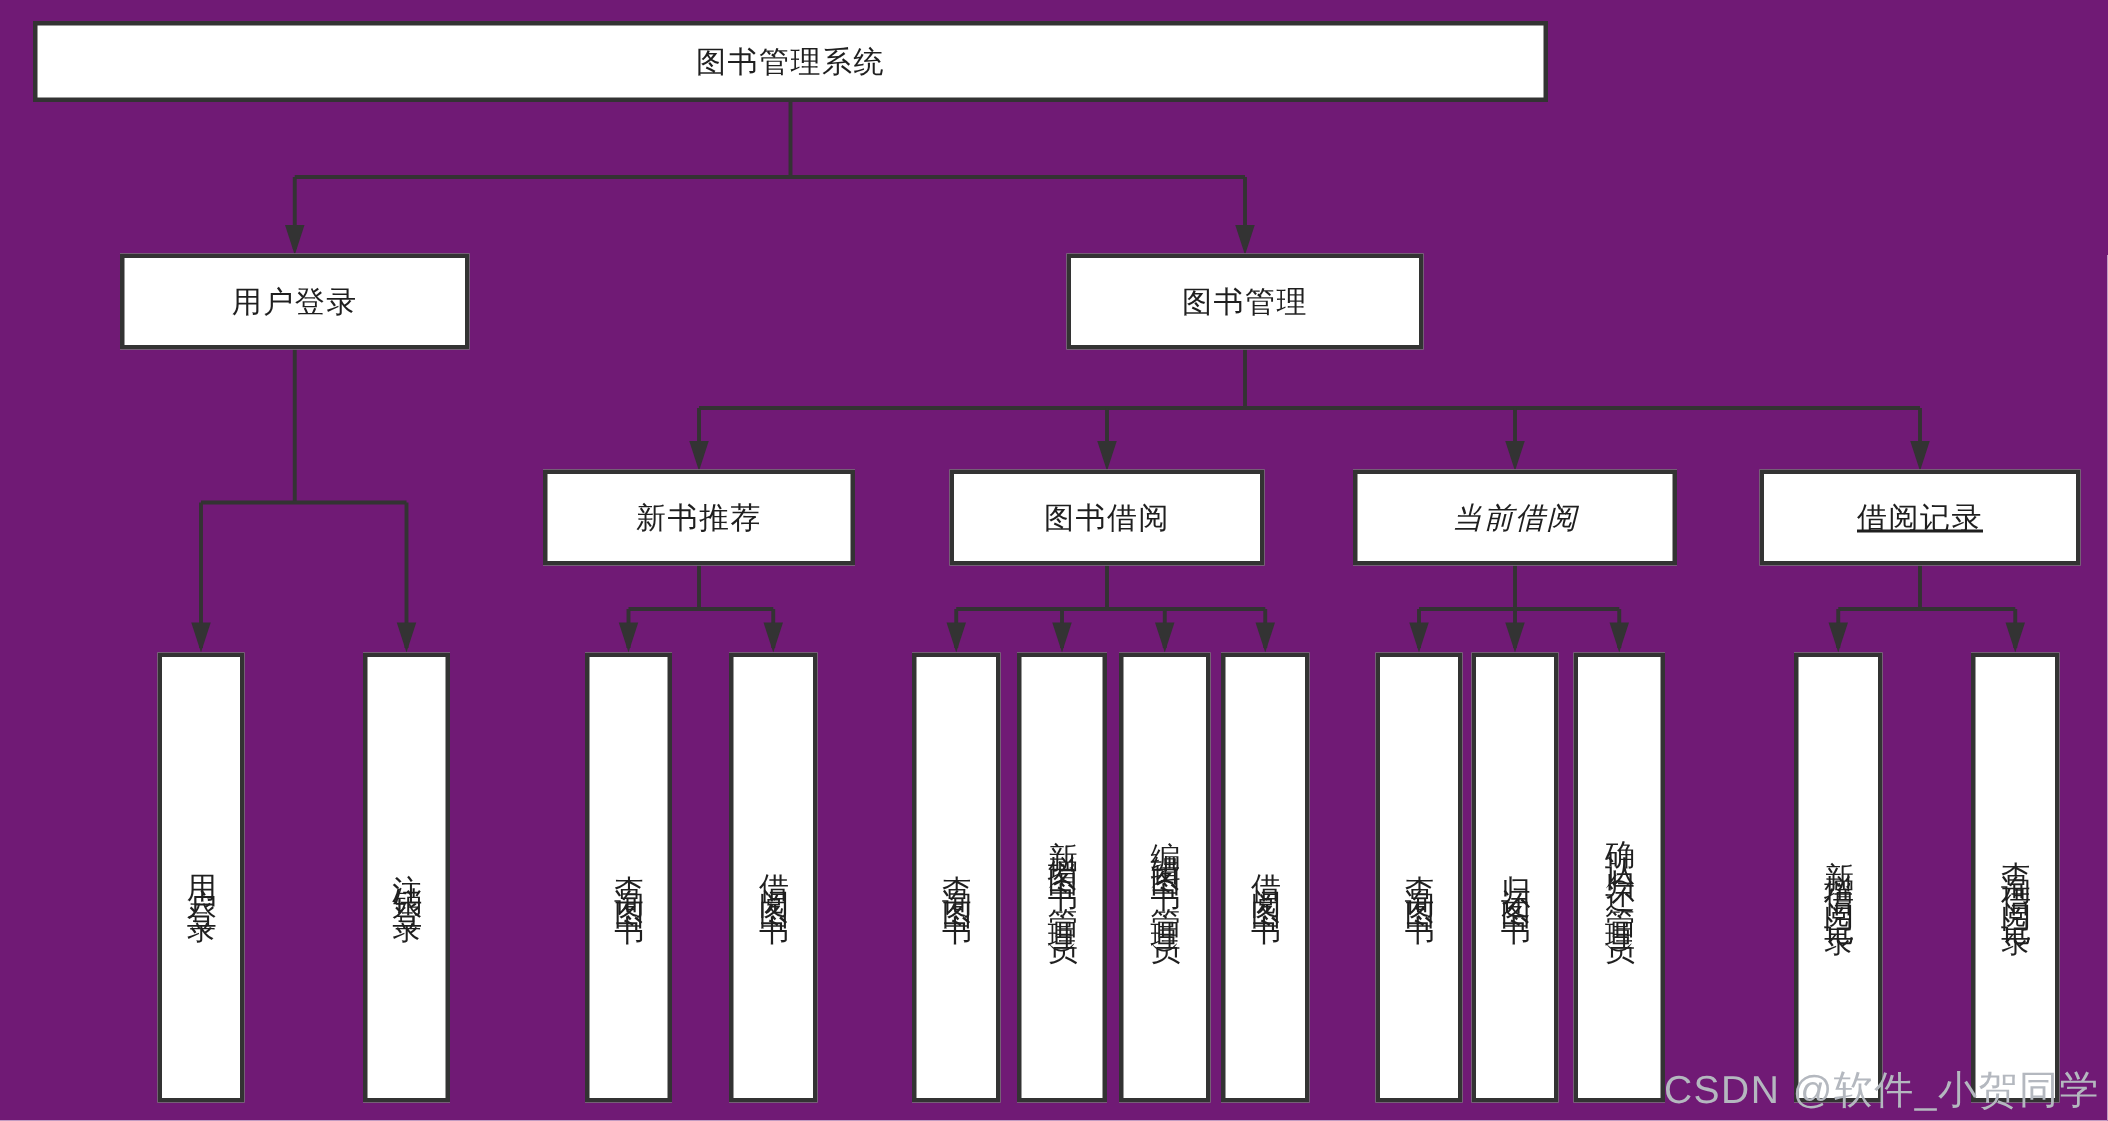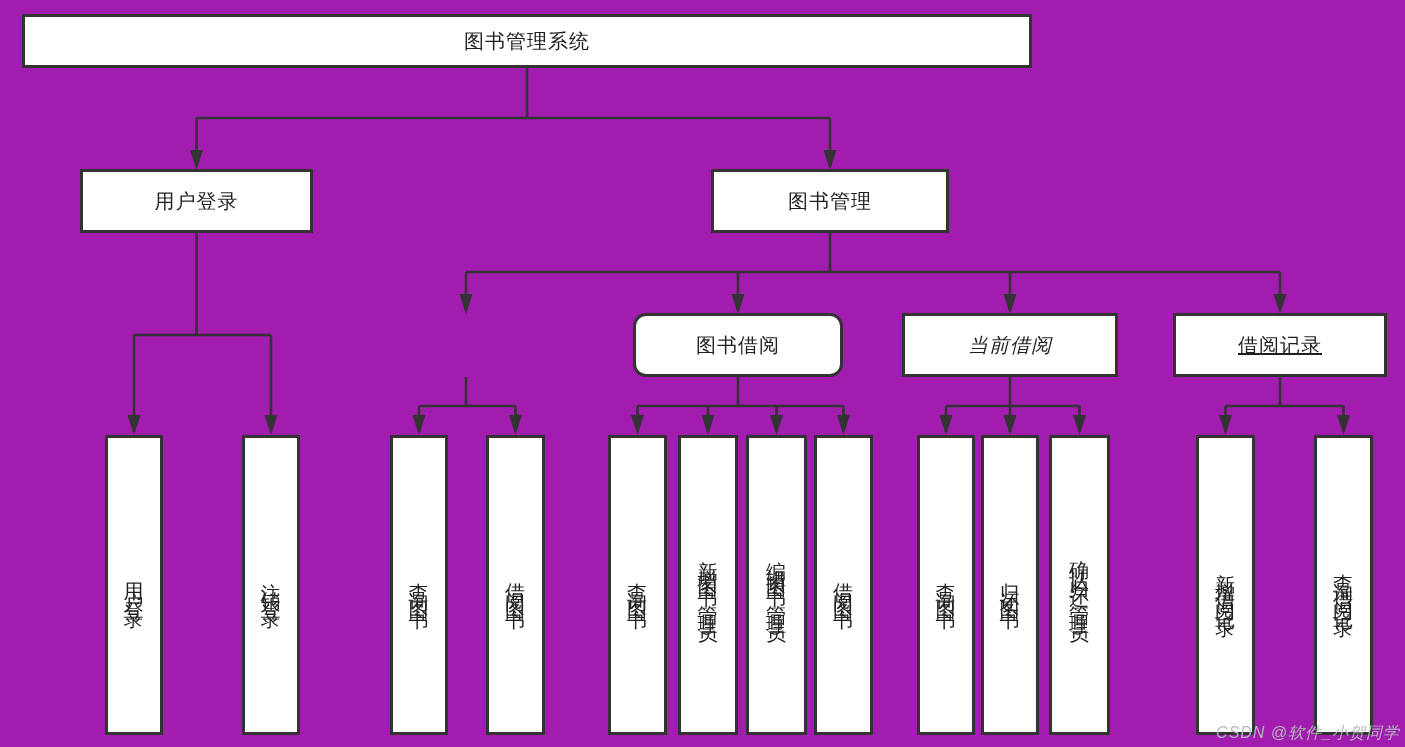--- a/index.html
+++ b/index.html
@@ -1,19 +1,19 @@
 <!DOCTYPE html>
 <html><head>
 <meta charset="utf-8">
 <style>
   html,body { margin:0; padding:0; background:#ffffff; }
   #stage {
     position:relative;
     width:1405px; height:747px;
-    background:#a21caf;
+    background:#701a75;
     font-family:"Liberation Sans","DejaVu Sans",sans-serif;
     color:#1f1f1f;
     overflow:hidden;
   }
   #wires { position:absolute; left:0; top:0; width:1405px; height:747px; }
   .box {
     position:absolute;
     box-sizing:border-box;
     background:#ffffff;
     border:3px solid #333333;
@@ -30,25 +30,24 @@
     display:flex; align-items:center; justify-content:center;
     writing-mode:vertical-rl;
     text-orientation:mixed;
     font-size:20px;
     letter-spacing:9px;
     line-height:1;
   }
   .watermark {
     position:absolute;
     right:5px; bottom:3px;
-    font-size:16px;
+    font-size:26px;
     color:#b4b8bf;
     letter-spacing:1px;
     z-index:5;
-    font-style:italic;
   }
 </style>
 </head>
 <body>
 
 <div id="stage">
 
   <svg id="wires" viewBox="0 0 1405 747" xmlns="http://www.w3.org/2000/svg">
     <g stroke="#333333" stroke-width="2.6" fill="none">
 
@@ -120,21 +119,22 @@
       <polygon points="1219,415 1232,415 1225.5,435"></polygon>
       <polygon points="1337,415 1350,415 1343.5,435"></polygon>
     </g>
   </svg>
 
   <div class="box" style="left:22px; top:14px; width:1010px; height:54px;">图书管理系统</div>
 
   <div class="box" style="left:80px; top:169px; width:233px; height:64px;">用户登录</div>
   <div class="box" style="left:711px; top:169px; width:238px; height:64px;">图书管理</div>
 
-  <div class="box" style="left:633px; top:313px; width:210px; height:64px;border-radius:13px;">图书借阅</div>
+  <div class="box" style="left:362px; top:313px; width:208px; height:64px;">新书推荐</div>
+  <div class="box" style="left:633px; top:313px; width:210px; height:64px;">图书借阅</div>
   <div class="box" style="left:902px; top:313px; width:216px; height:64px;font-style:italic;">当前借阅</div>
   <div class="box" style="left:1173px; top:313px; width:214px; height:64px;text-decoration:underline;">借阅记录</div>
 
   <div class="vbox" style="left:105px; top:435px; width:58px; height:300px;">用户登录</div>
   <div class="vbox" style="left:242px; top:435px; width:58px; height:300px;">注销登录</div>
 
   <div class="vbox" style="left:390px; top:435px; width:58px; height:300px;">查询图书</div>
   <div class="vbox" style="left:486px; top:435px; width:59px; height:300px;">借阅图书</div>
 
   <div class="vbox" style="left:608px; top:435px; width:59px; height:300px;">查询图书</div>

